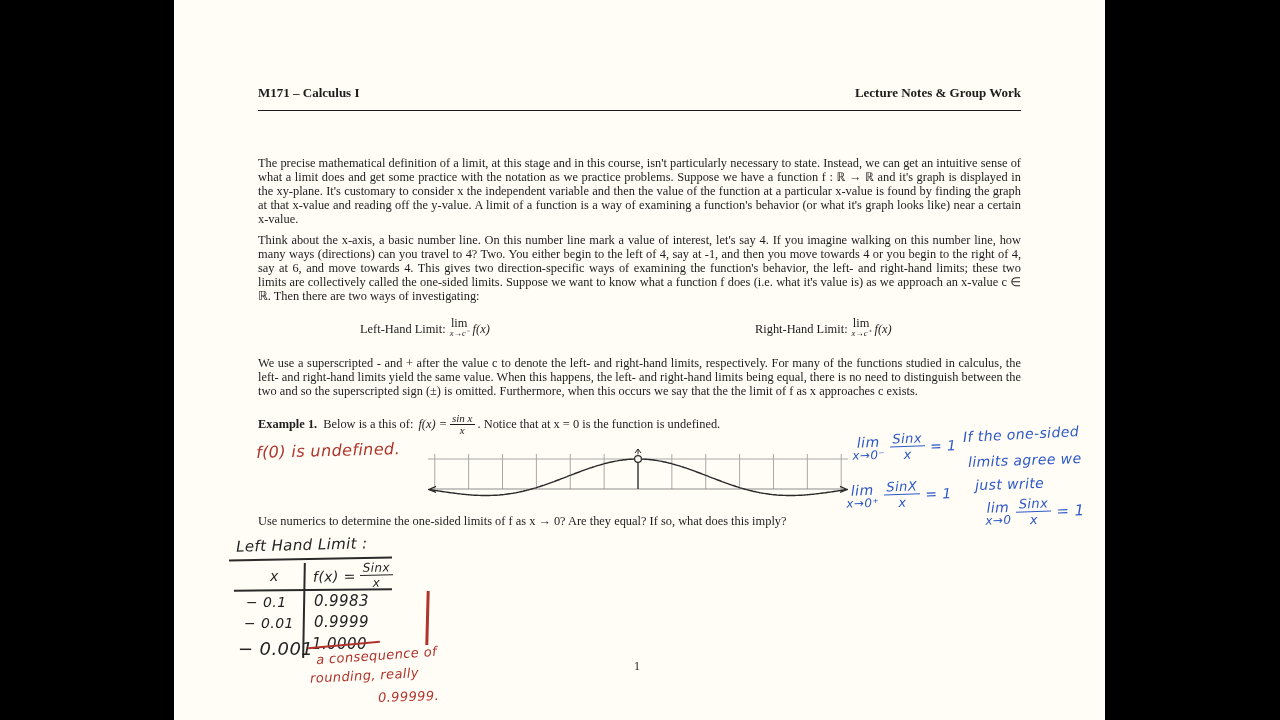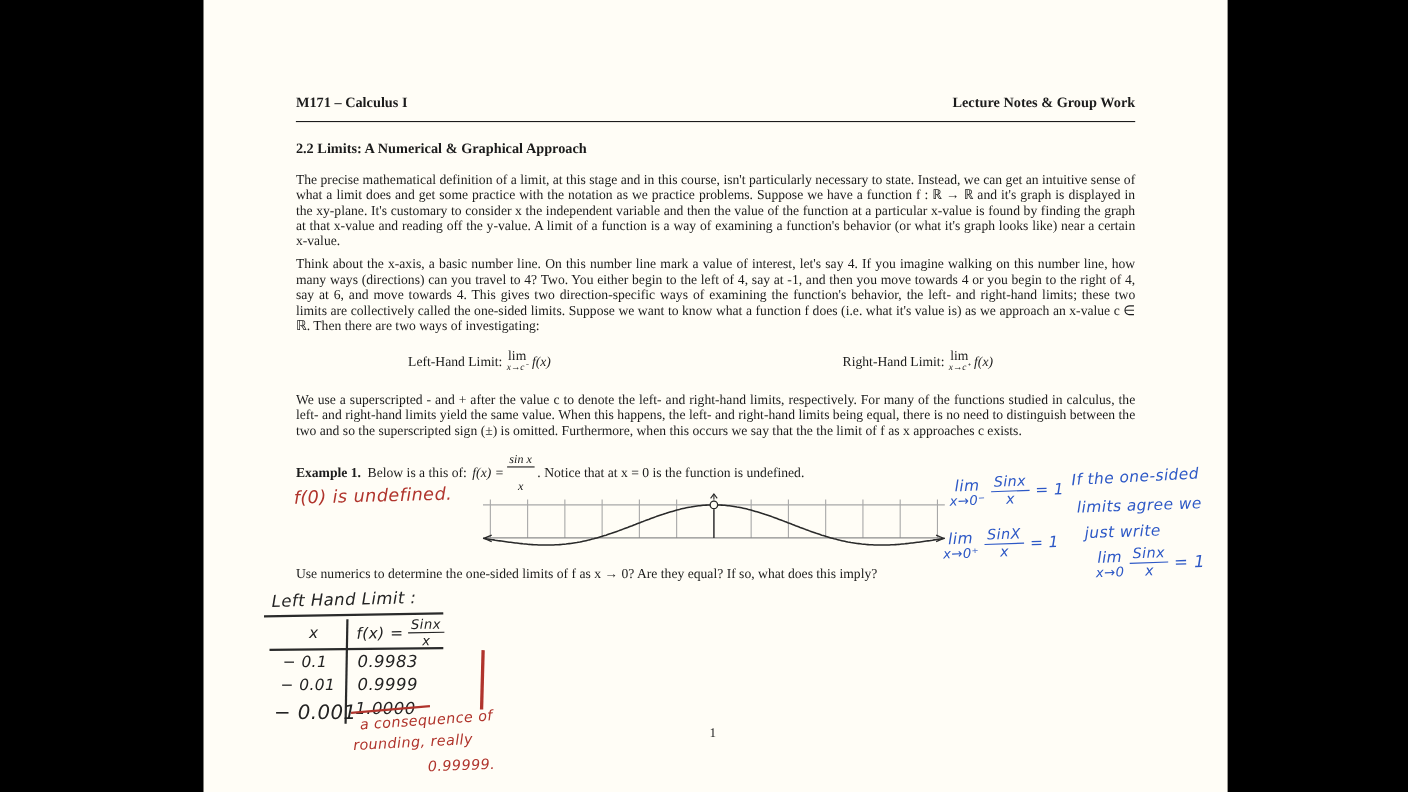--- a/index.html
+++ b/index.html
@@ -1,31 +1,31 @@
 <!DOCTYPE html>
 <html><head>
 <meta charset="utf-8">
 <style>
   html,body{margin:0;padding:0;background:#000;width:1280px;height:720px;overflow:hidden;}
   #stage{position:relative;width:1280px;height:720px;background:#000;font-family:"Liberation Serif",serif;}
-  #page{position:absolute;left:174px;top:0;width:931px;height:720px;background:#fffdf6;color:#1c1c1c;margin-left:11px;}
+  #page{position:absolute;left:174px;top:0;width:931px;height:720px;background:#fffdf6;color:#1c1c1c;}
   .abs{position:absolute;}
   .printed{font-family:"Liberation Serif",serif;color:#1c1c1c;}
   .para{font-size:12.4px;line-height:14px;text-align:justify;width:763px;}
   .bold{font-weight:bold;}
   .hdr{font-size:13px;font-weight:bold;}
   .rule{height:1.3px;background:#1c1c1c;}
   
   .limrow{display:inline-flex;align-items:flex-end;font-size:12.4px;white-space:nowrap;}
   .limstack{display:inline-flex;flex-direction:column;align-items:center;margin:0 4px;}
   .limstack .limword{line-height:12px;}
   .limstack .limsub{font-size:8.5px;line-height:8px;font-style:italic;}
   .mathit{font-style:italic;}
   
-  .frac{display:inline-flex;flex-direction:column;align-items:center;vertical-align:middle;margin:0 3px;gap:12px;}
+  .frac{display:inline-flex;flex-direction:column;align-items:center;vertical-align:middle;margin:0 3px;}
   .frac .num{font-style:italic;font-size:11px;line-height:11px;padding:0 2px;border-bottom:1px solid #1c1c1c;}
   .frac .den{font-style:italic;font-size:11px;line-height:11px;}
   
   .hw{font-family:"DejaVu Sans",sans-serif;font-style:italic;letter-spacing:0.4px;white-space:nowrap;}
   .hw-red{color:#b0342c;}
   .hw-blue{color:#2d58c6;}
   .hw-black{color:#232323;}
   .hwlim{display:inline-flex;align-items:center;gap:5px;}
   .hwlimstack{display:inline-flex;flex-direction:column;align-items:center;line-height:1;}
   .hwlimstack .t{font-size:14px;}
@@ -40,21 +40,20 @@
 </head>
 <body>
 
 <div id="stage">
   <div id="page">
 
     <div class="abs hdr printed" style="left:84px;top:85px;">M171 – Calculus I</div>
     <div class="abs hdr printed" style="right:84px;top:85px;">Lecture Notes &amp; Group Work</div>
     <div class="abs rule" style="left:84px;top:110px;width:763px;"></div>
 
-    <div class="abs hdr printed" style="left:84px;top:127px;">2.2 Limits: A Numerical &amp; Graphical Approach</div>
 
     <div class="abs para printed" style="left:84px;top:156px;">The precise mathematical definition of a limit, at this stage and in this course, isn't particularly necessary to state. Instead, we can get an intuitive sense of what a limit does and get some practice with the notation as we practice problems. Suppose we have a function f : ℝ → ℝ and it's graph is displayed in the xy-plane. It's customary to consider x the independent variable and then the value of the function at a particular x-value is found by finding the graph at that x-value and reading off the y-value. A limit of a function is a way of examining a function's behavior (or what it's graph looks like) near a certain x-value.</div>
     <div class="abs para printed" style="left:84px;top:233px;">Think about the x-axis, a basic number line. On this number line mark a value of interest, let's say 4. If you imagine walking on this number line, how many ways (directions) can you travel to 4? Two. You either begin to the left of 4, say at -1, and then you move towards 4 or you begin to the right of 4, say at 6, and move towards 4. This gives two direction-specific ways of examining the function's behavior, the left- and right-hand limits; these two limits are collectively called the one-sided limits. Suppose we want to know what a function f does (i.e. what it's value is) as we approach an x-value c ∈ ℝ. Then there are two ways of investigating:</div>
 
     <div class="abs limrow printed" style="left:186px;top:317px;">
       <span>Left-Hand Limit:</span>
       <span class="limstack">
         <span class="limword">lim</span>
         <span class="limsub">x→c⁻</span>
       </span>

